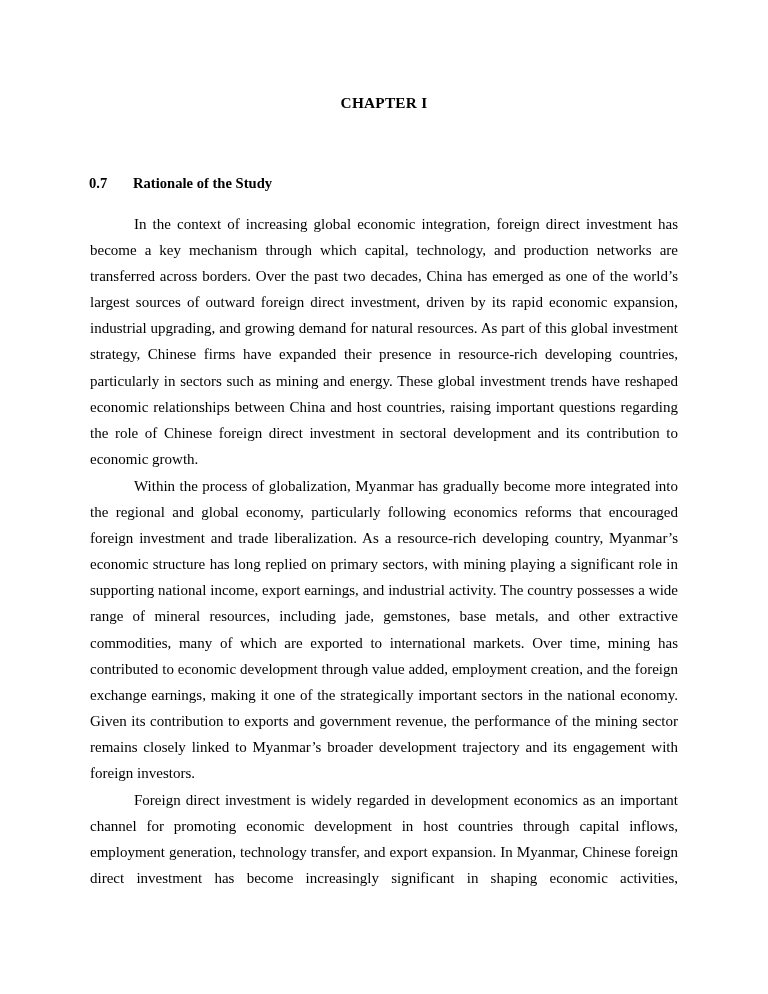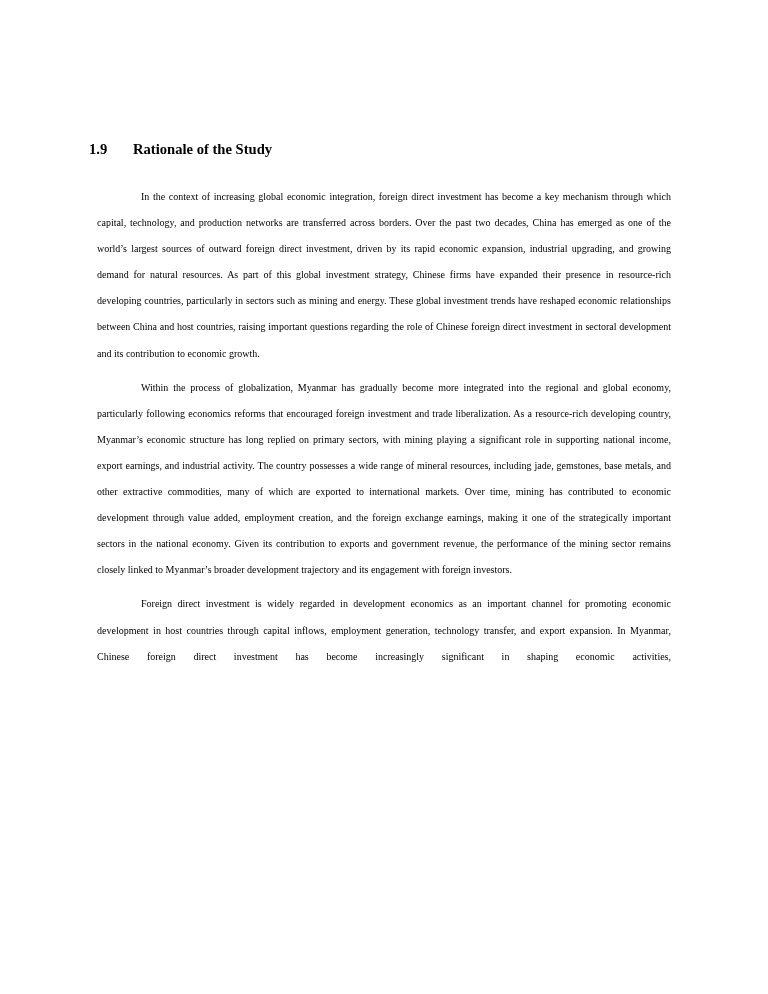--- a/index.html
+++ b/index.html
@@ -65,46 +65,47 @@
   .section-label {
     display: inline-block;
   }
 
   
   .body-text {
     padding-top: 17px;
   }
 
   .body-text p {
-    margin: 8px;
-    font-size: 10px;
+    margin: 1px;
+    font-size: 15px;
     line-height: 26.1px;
     text-align: justify;
     text-justify: inter-word;
     text-indent: 44px;
     hyphens: none;
     -webkit-hyphens: none;
   }
 
   
   .body-text p.continues:last-child {
     text-align-last: justify;
   }
 </style>
 </head>
 <body>
 
 <div class="page">
   <div class="content">
 
     <div class="chapter-heading-block">
+      <h1 class="chapter-title">CHAPTER I</h1>
     </div>
 
     <h3 class="section-heading">
-      <span class="section-number">1.9</span>
+      <span class="section-number">0.7</span>
       <span class="section-label">Rationale of the Study</span>
     </h3>
 
     <div class="body-text">
       <p>In the context of increasing global economic integration, foreign direct investment has become a key mechanism through which capital, technology, and production networks are transferred across borders. Over the past two decades, China has emerged as one of the world’s largest sources of outward foreign direct investment, driven by its rapid economic expansion, industrial upgrading, and growing demand for natural resources. As part of this global investment strategy, Chinese firms have expanded their presence in resource-rich developing countries, particularly in sectors such as mining and energy. These global investment trends have reshaped economic relationships between China and host countries, raising important questions regarding the role of Chinese foreign direct investment in sectoral development and its contribution to economic growth.</p>
       <p>Within the process of globalization, Myanmar has gradually become more integrated into the regional and global economy, particularly following economics reforms that encouraged foreign investment and trade liberalization. As a resource-rich developing country, Myanmar’s economic structure has long replied on primary sectors, with mining playing a significant role in supporting national income, export earnings, and industrial activity. The country possesses a wide range of mineral resources, including jade, gemstones, base metals, and other extractive commodities, many of which are exported to international markets. Over time, mining has contributed to economic development through value added, employment creation, and the foreign exchange earnings, making it one of the strategically important sectors in the national economy. Given its contribution to exports and government revenue, the performance of the mining sector remains closely linked to Myanmar’s broader development trajectory and its engagement with foreign investors.</p>
       <p class="continues">Foreign direct investment is widely regarded in development economics as an important channel for promoting economic development in host countries through capital inflows, employment generation, technology transfer, and export expansion. In Myanmar, Chinese foreign direct investment has become increasingly significant in shaping economic activities,</p>
     </div>
 
   </div>

